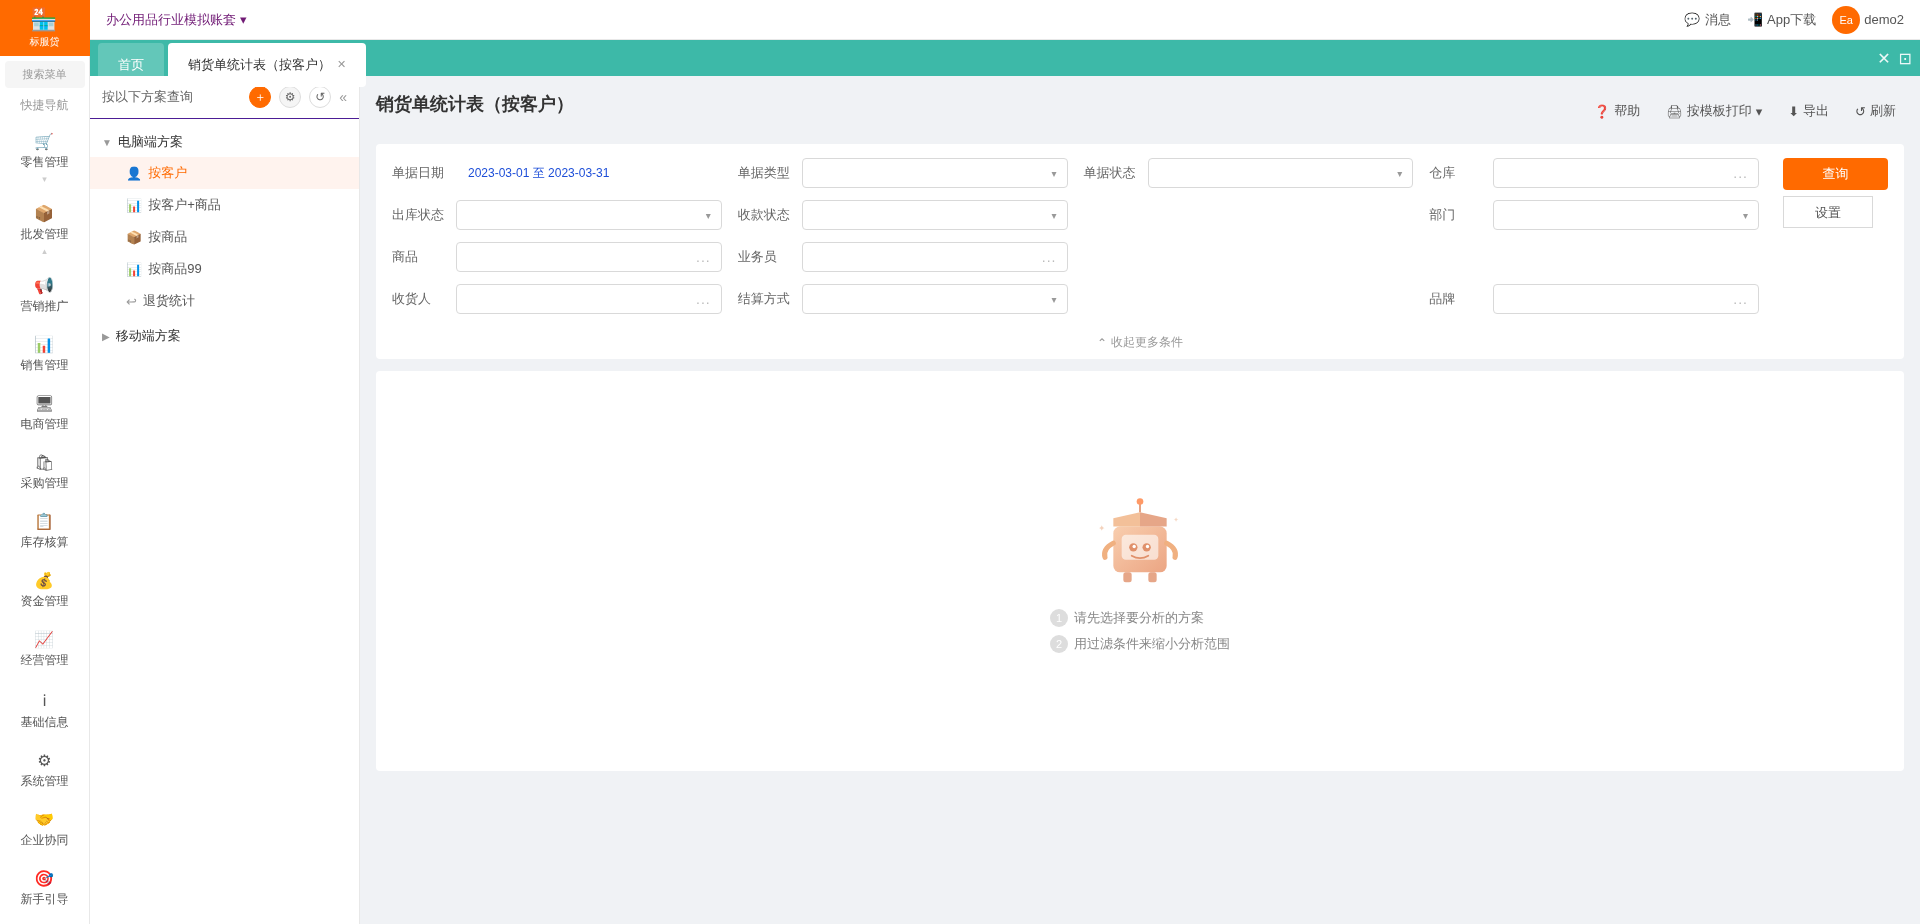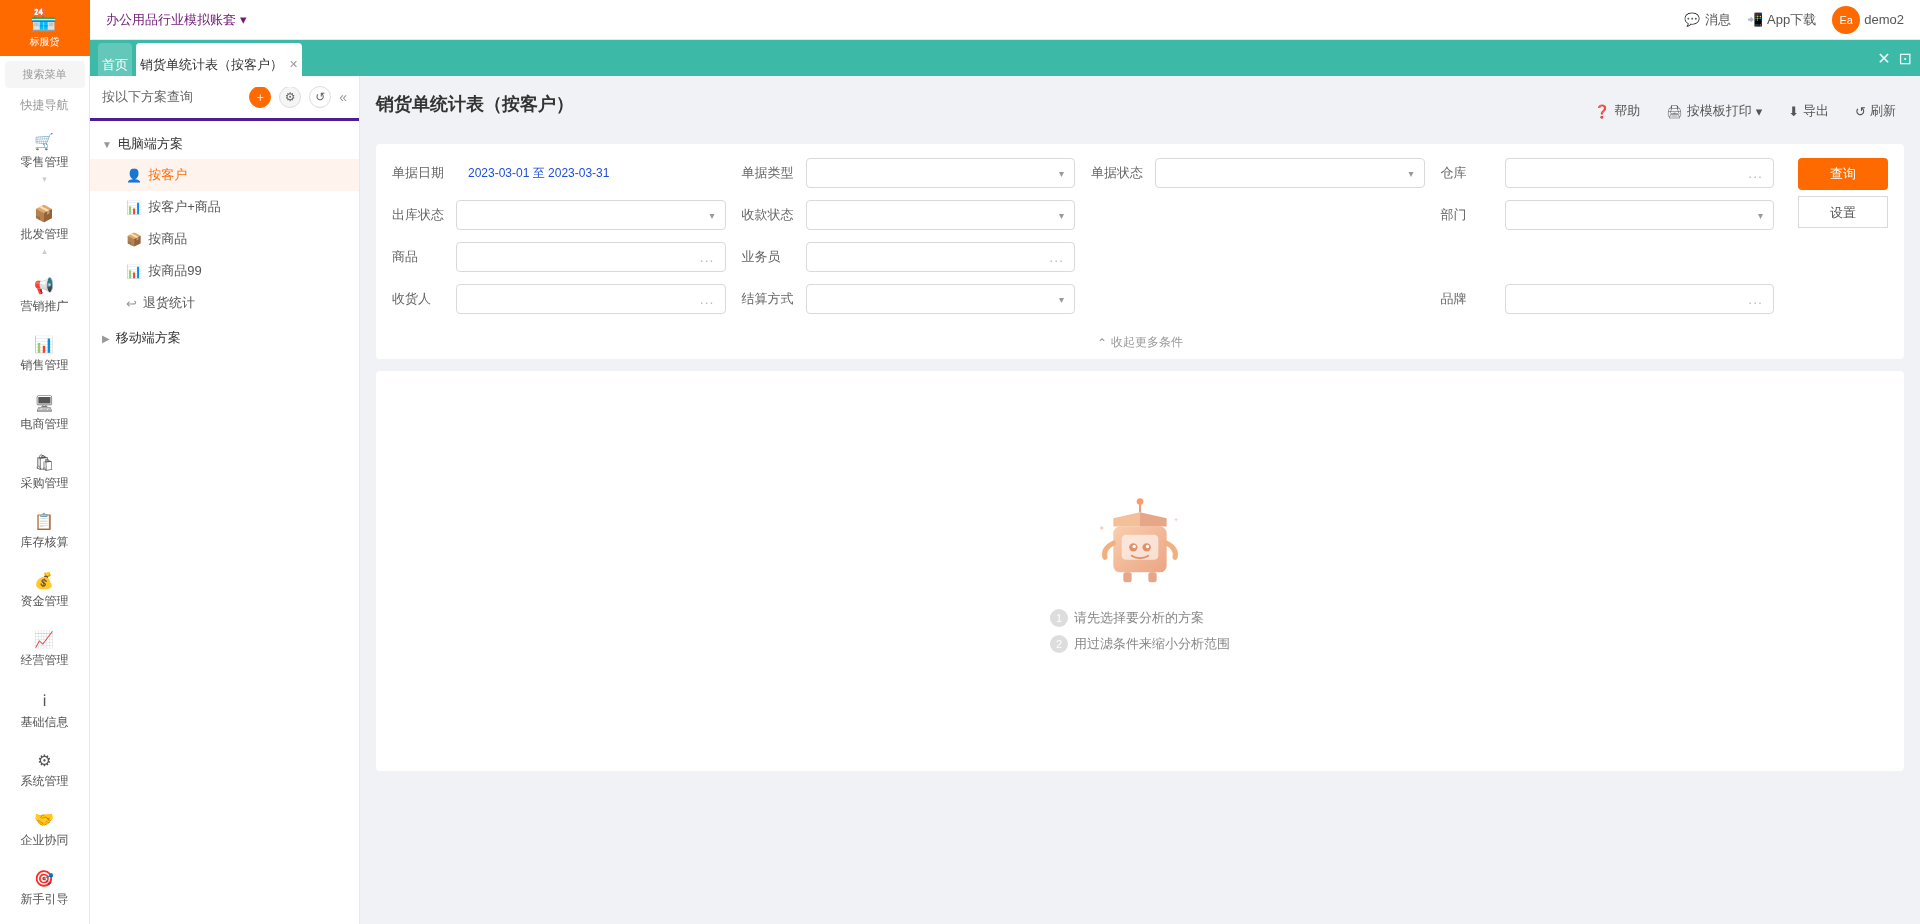--- a/index.html
+++ b/index.html
@@ -33,42 +33,42 @@
     .topbar-right { display: flex; align-items: center; gap: 16px; }
     .topbar-right-item { display: flex; align-items: center; gap: 4px; cursor: pointer; color: #555; font-size: 13px; }
     .avatar { width: 28px; height: 28px; border-radius: 50%; background: #ff6a00; display: flex; align-items: center; justify-content: center; color: #fff; font-size: 11px; font-weight: normal; }
 
     
     .tabbar {
       position: fixed; top: 40px; left: 90px; right: 0; height: 36px; background: #3db9a8;
       display: flex; align-items: center; padding: 0 8px; z-index: 98; gap: 4px;
     }
     .tab {
-      height: 44px; padding: 0 4px; border-radius: 4px 4px 0 0; display: flex; align-items: center; gap: 6px;
+      height: 44px; padding: 0 20px; border-radius: 4px 4px 0 0; display: flex; align-items: center; gap: 6px;
       font-size: 13px; cursor: pointer; color: rgba(255,255,255,0.85); background: transparent; margin-top: 13px;
     }
     .tab.home { background: rgba(255,255,255,0.2); color: #fff; }
     .tab.active { background: #fff; color: #333; border-radius: 4px; }
     .tab-close { font-size: 11px; color: #999; cursor: pointer; }
     .tabbar-right { margin-left: auto; display: flex; align-items: center; gap: 8px; }
     .tabbar-btn { color: rgba(255,255,255,0.9); cursor: pointer; font-size: 16px; }
 
     
     .main {
       position: fixed; top: 76px; left: 90px; right: 0; bottom: 0; background: #f0f2f5; overflow: auto;
     }
     .page-container { display: flex; height: 100%; }
 
     
     .left-panel {
       width: 270px; min-width: 270px; background: #fff; border-right: 1px solid #e8e8e8; height: 100%;
       display: flex; flex-direction: column;
     }
     .left-panel-header {
-      padding: 10px 12px; border-bottom: 3px solid #4c1d95; display: flex; align-items: center; justify-content: space-between;
+      padding: 10px 12px; border-bottom: 1px solid #4c1d95; display: flex; align-items: center; justify-content: space-between;
       font-size: 13px; color: #666;
     }
     .left-panel-header-icons { display: flex; gap: 8px; align-items: center; }
     .icon-btn { width: 22px; height: 22px; border-radius: 50%; border: 1px solid #ddd; display: flex; align-items: center; justify-content: center; cursor: pointer; font-size: 12px; color: #666; }
     .icon-btn.orange { background: #ff6a00; border-color: #ff6a00; color: #fff; }
     .icon-btn.gray { background: #f5f5f5; }
     .collapse-btn { cursor: pointer; color: #999; font-size: 14px; }
 
     .tree-section { padding: 8px 0; }
     .tree-group-header {
@@ -106,21 +106,21 @@
 
     .date-filter { display: flex; align-items: center; gap: 8px; flex: 1; }
     .date-tabs { display: flex; gap: 4px; align-items: center; }
     .date-tab { padding: 3px 8px; font-size: 12px; color: #555; cursor: pointer; border-radius: 3px; }
     .date-tab.active { background: #ff6a00; color: #fff; border-radius: 10px; }
     .date-range-text { font-size: 12px; color: #1d4ed8; margin-left: 12px; }
 
     
     .query-btn {
       background: #ff6a00; color: #fff; border: none; border-radius: 4px; padding: 7px 15px;
-      font-size: 13px; cursor: pointer; width: 90px; height: 32px;
+      font-size: 13px; cursor: pointer; width: 105px; height: 32px;
     }
     .settings-btn {
       background: #fff; color: #555; border: 1px solid #d9d9d9; border-radius: 0; padding: 7px 22px;
       font-size: 13px; cursor: pointer; width: 90px; height: 32px;
     }
     .btn-group { display: flex; flex-direction: column; gap: 6px; margin-left: 8px; }
 
     .collapse-more {
       text-align: center; padding: 8px 0; color: #999; font-size: 12px; cursor: pointer;
       display: flex; align-items: center; justify-content: center; gap: 4px;

